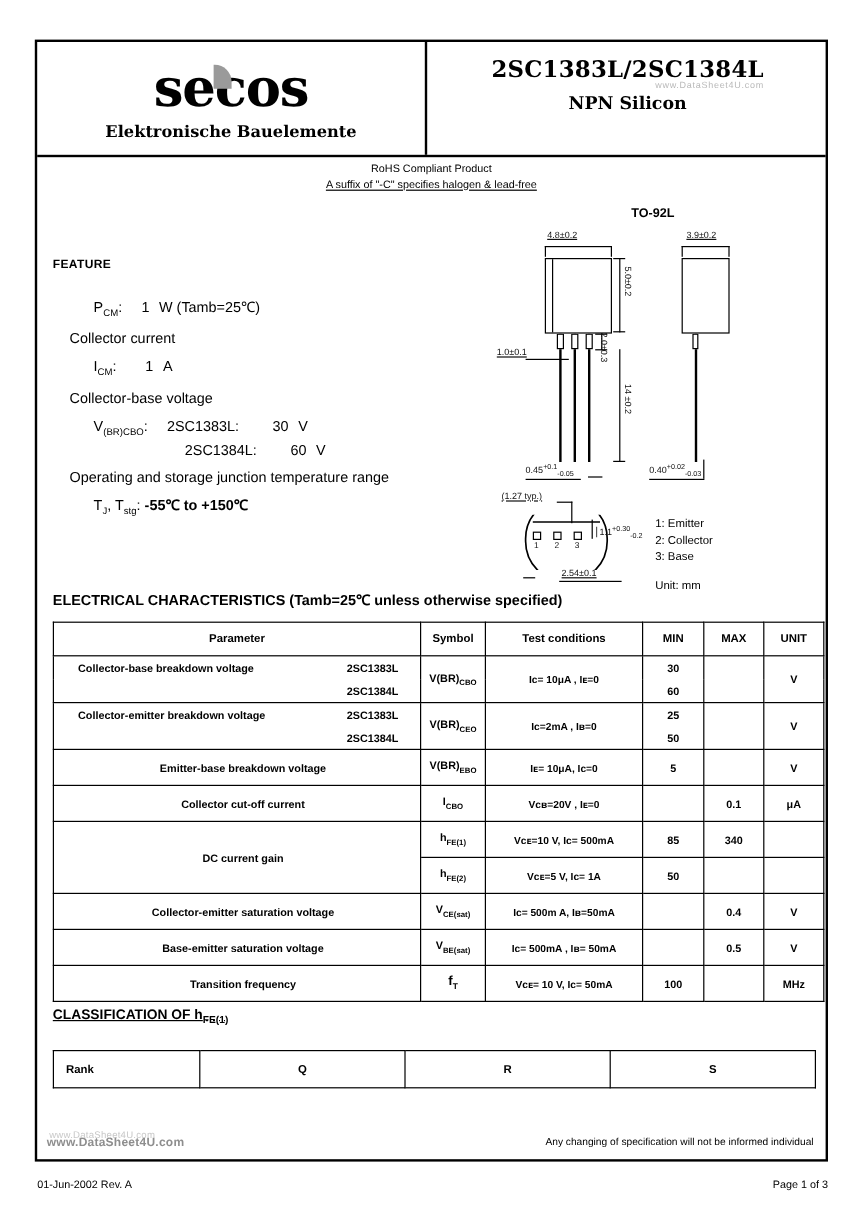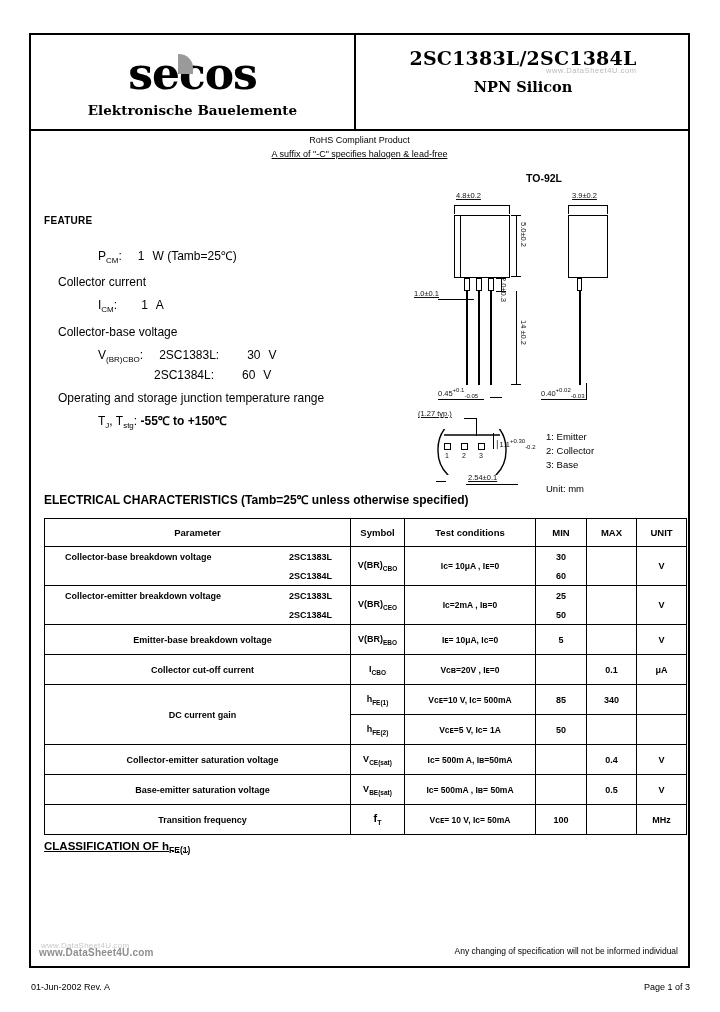--- a/index.html
+++ b/index.html
@@ -116,21 +116,21 @@
     letter-spacing: .3px;
   }
   #feature-body {
     position: absolute;
     left: 27px; top: 215px;
     font-size: 12px;
     line-height: 1.0;
     width: 390px;
   }
   #feature-body .lvl1 { margin-bottom: 11px; }
-  #feature-body .lvl2 { margin-left: 40px; margin-bottom: 11px; }
+  #feature-body .lvl2 { margin-left: 20px; margin-bottom: 11px; }
   #feature-body .lvl2b { margin-left: 38px; margin-bottom: 11px; }
   #feature-body .sub { font-size: 8px; vertical-align: sub; }
   .gap { display: inline-block; width: 16px; }
   .gap-s { display: inline-block; width: 8px; }
   .indent-part { display: inline-block; width: 88px; }
 
   
   #pkg-area {
     position: absolute;
     left: 385px; top: 130px;
@@ -545,20 +545,26 @@
       </tr>
     </tbody>
   </table>
 
   <div id="class-head">
     <span>CLASSIFICATION OF h</span><span class="sub2">FE(1)</span>
   </div>
 
   <table id="class-table">
     <tbody>
+      <tr>
+        <td class="c-rank">Rank</td>
+        <td>Q</td>
+        <td>R</td>
+        <td>S</td>
+      </tr>
     </tbody>
   </table>
 
   <div id="notice">Any changing of specification will not be informed individual</div>
   <div id="page-watermark">
     <span class="ghost">www.DataSheet4U.com</span>
     <span>www.DataSheet4U.com</span>
   </div>
 
 </div>

